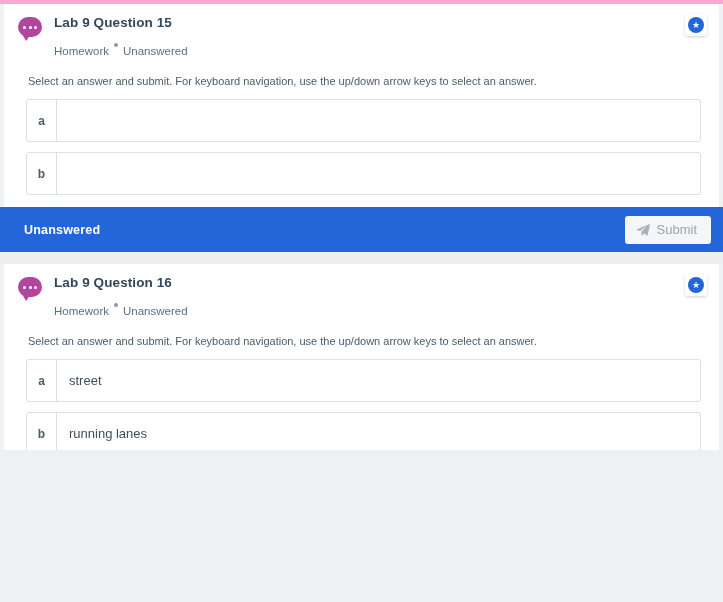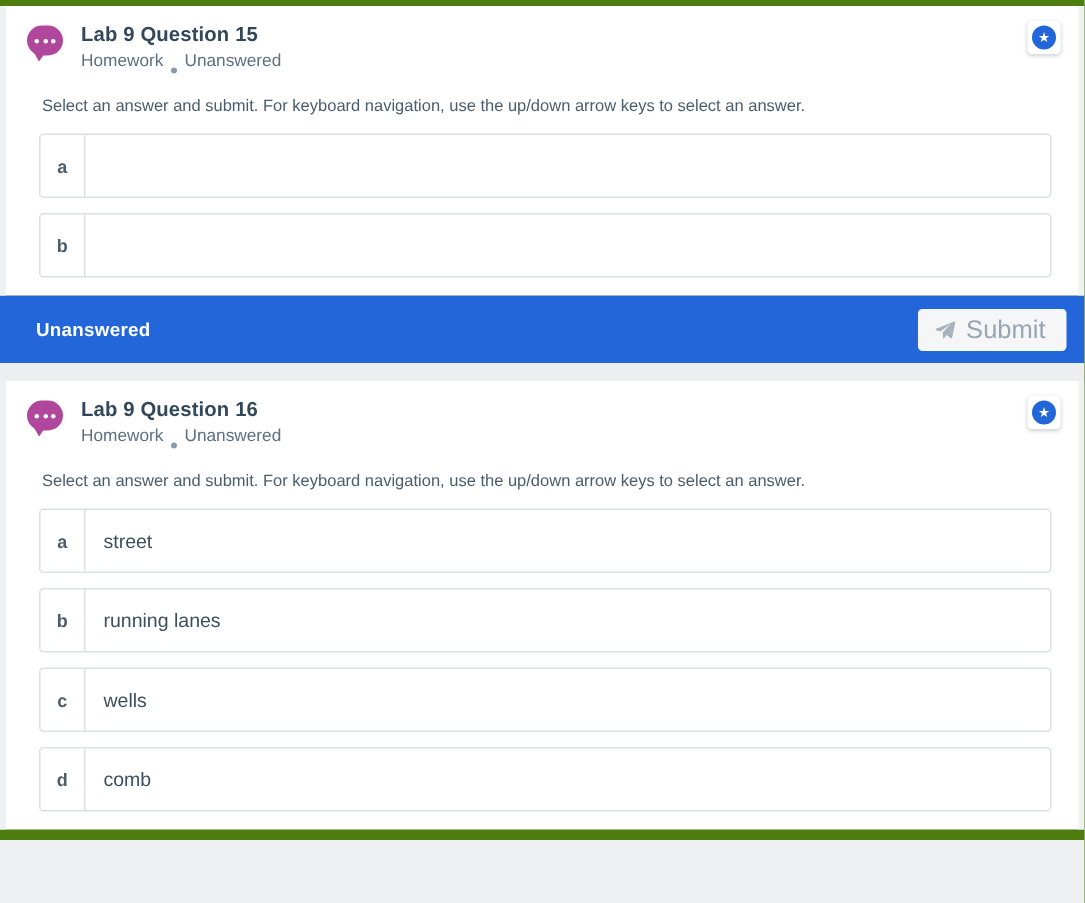--- a/index.html
+++ b/index.html
@@ -13,23 +13,23 @@
   body {
     font-family: "Liberation Sans", sans-serif;
     background: #eef0f2;
     color: #3d4f5e;
     font-size: 13px;
     -webkit-font-smoothing: antialiased;
   }
 
   .page {
     width: 723px;
-    height: 560px;
+    height: 450px;
     position: relative;
-    background: #4d7c0f;
+    background: #f9a8d4;
     overflow: hidden;
   }
 
   
   .qcard {
     background: #ffffff;
     position: relative;
     border-left: 4px solid #f0f1f3;
     border-right: 4px solid #f0f1f3;
   }
@@ -89,23 +89,23 @@
     font-weight: bold;
     color: #33475b;
     line-height: 17px;
     letter-spacing: .1px;
   }
 
   .q-meta {
     font-size: 11.5px;
     color: #5d7082;
     line-height: 16px;
-    margin-top: 2px;
-    display: flex;
-    align-items: flex-end;
+    margin-top: 12px;
+    display: flex;
+    align-items: flex-start;
     gap: 5px;
   }
   .q-meta .dot {
     width: 4px; height: 4px;
     border-radius: 50%;
     background: #8b9bab;
     display: inline-block;
   }
 
   
@@ -207,21 +207,21 @@
   .submit-btn {
     background: #f4f6f8;
     border: none;
     border-radius: 3px;
     height: 28px;
     padding: 0 14px 0 11px;
     display: flex;
     align-items: center;
     gap: 7px;
     color: #9aa5b1;
-    font-size: 17px;
+    font-size: 13px;
     font-family: "Liberation Sans", sans-serif;
     cursor: default;
     margin-left: 48px;
   }
   .submit-btn svg { display: block; }
 
   
   .clip { overflow: hidden; }
 </style>
 </head>

